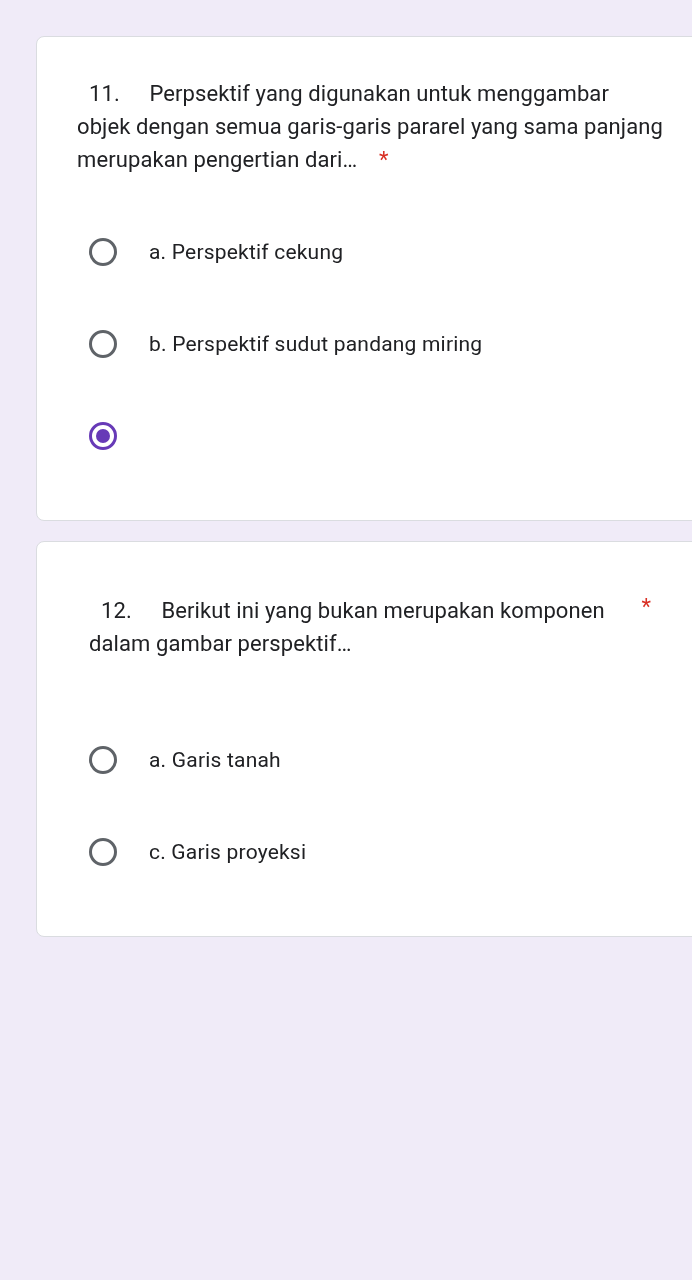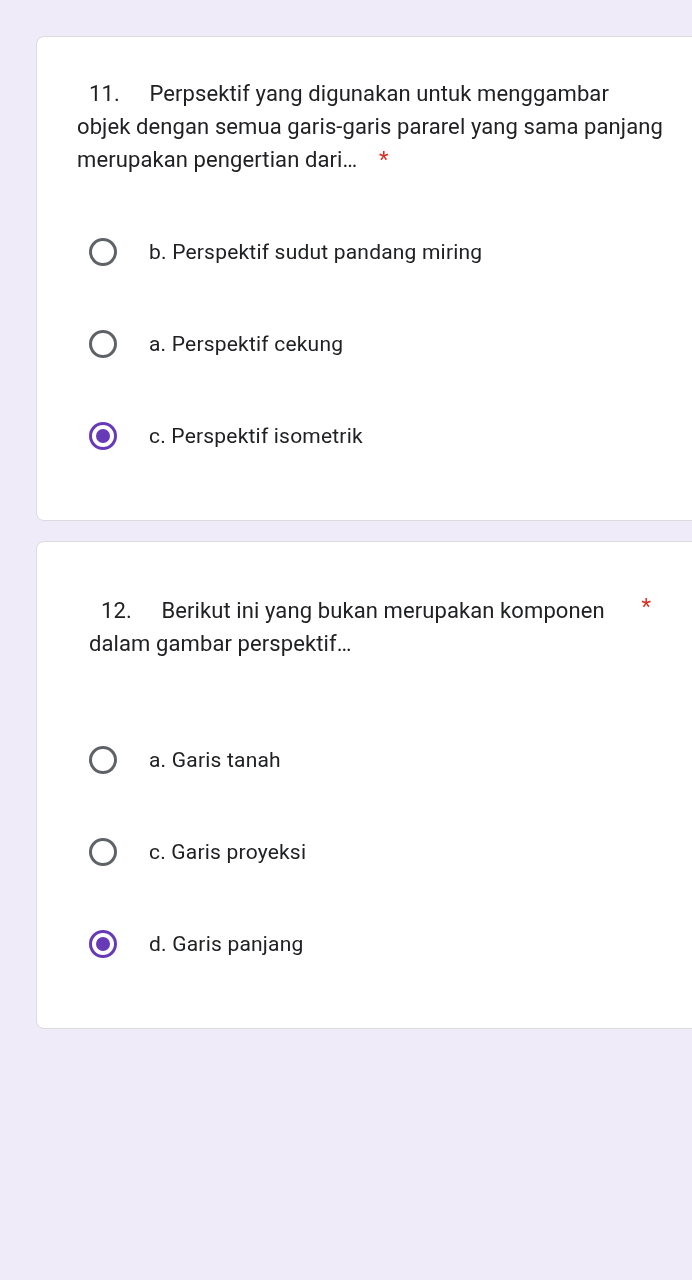--- a/index.html
+++ b/index.html
@@ -80,46 +80,41 @@
 <body>
 
 <div class="card">
   <div class="question-text">
     <span>11.</span>
     <span>Perpsektif yang digunakan untuk menggambar objek dengan semua garis-garis pararel yang sama panjang merupakan pengertian dari…</span>
     <span class="required">*</span>
   </div>
   <div class="option">
     <div class="radio"></div>
+    <span class="option-label">a. Perspektif cekung</span>
+  </div>
+  <div class="option">
+    <div class="radio"></div>
     <span class="option-label">b. Perspektif sudut pandang miring</span>
   </div>
   <div class="option">
-    <div class="radio"></div>
-    <span class="option-label">a. Perspektif cekung</span>
-  </div>
-  <div class="option">
     <div class="radio selected"></div>
-    <span class="option-label">c. Perspektif isometrik</span>
   </div>
 </div>
 
 <div class="card">
   <div class="question-header">
     <div class="question-main question-text" style="margin-bottom:0;">
       <span>12.</span>
       <span>Berikut ini yang bukan merupakan komponen dalam gambar perspektif…</span>
     </div>
     <span class="required-top">*</span>
   </div>
   <div style="height:36px;"></div>
   <div class="option">
     <div class="radio"></div>
     <span class="option-label">a. Garis tanah</span>
   </div>
   <div class="option">
     <div class="radio"></div>
     <span class="option-label">c. Garis proyeksi</span>
   </div>
-  <div class="option">
-    <div class="radio selected"></div>
-    <span class="option-label">d. Garis panjang</span>
-  </div>
 </div>
 
 </body></html>

